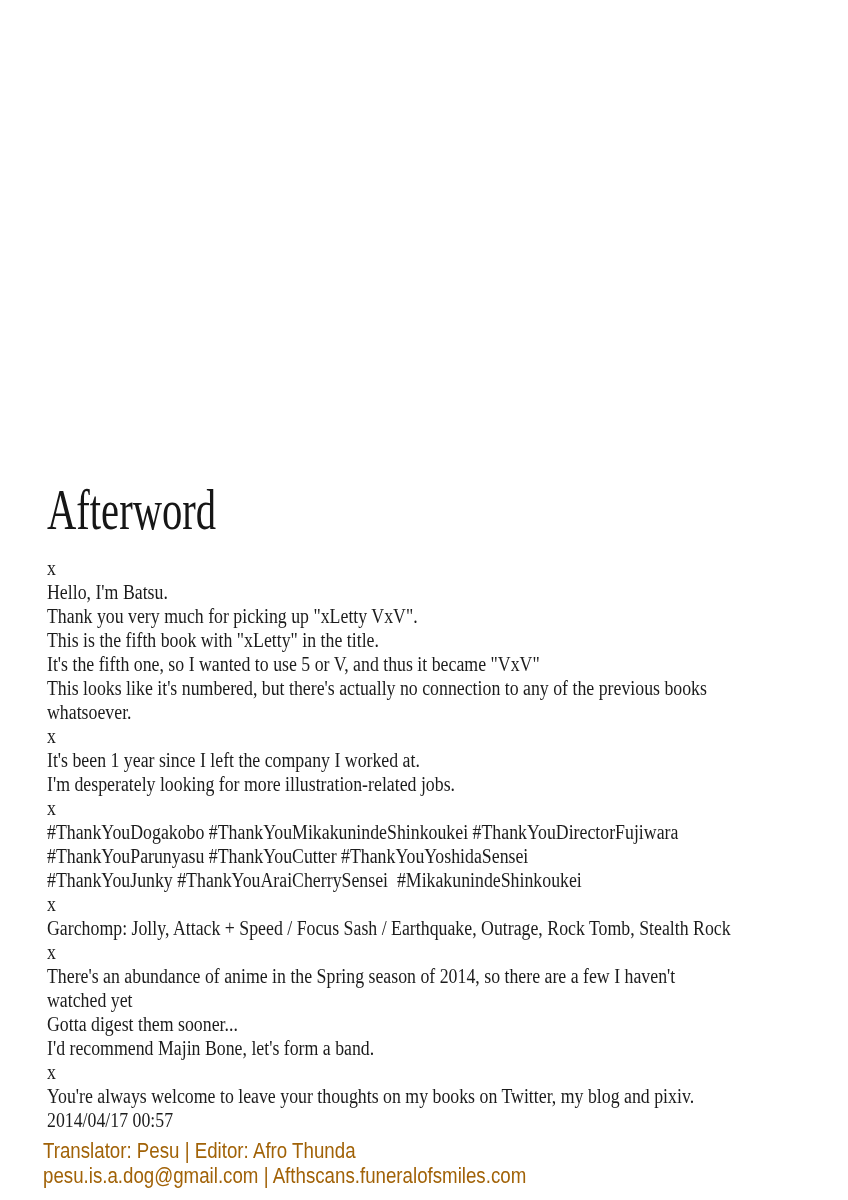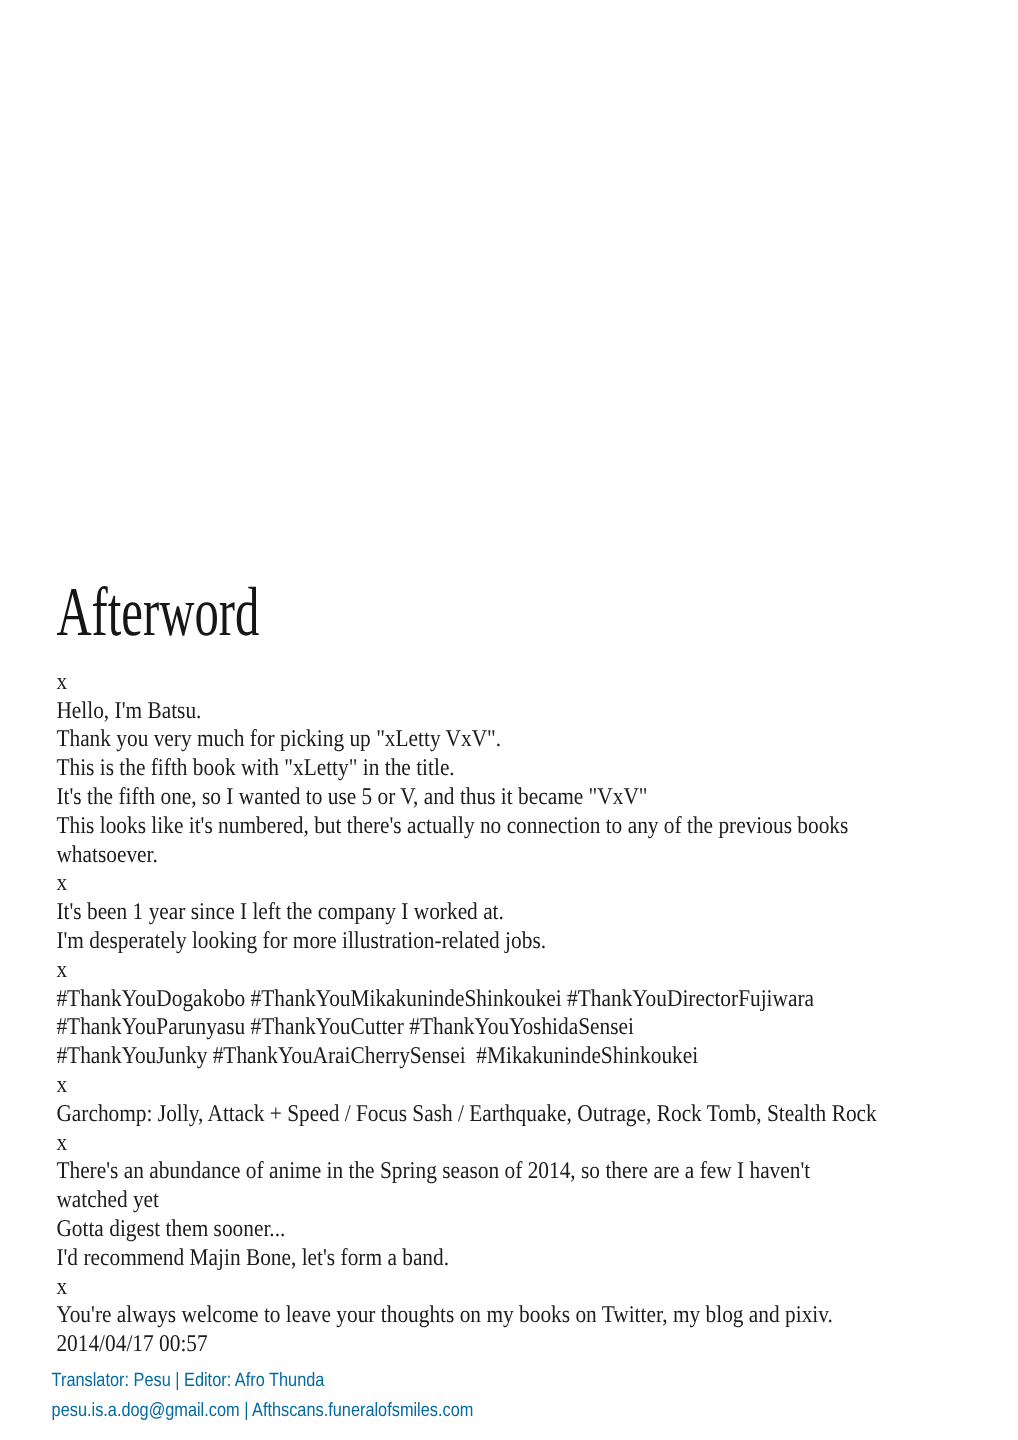--- a/index.html
+++ b/index.html
@@ -42,23 +42,23 @@
     white-space: pre;
     transform: scaleX(0.89);
     transform-origin: 0 50%;
     height: 24px;
   }
   .credits {
     position: absolute;
     left: 43px;
     top: 1138px;
     font-family: "Liberation Sans", "DejaVu Sans", sans-serif;
-    font-size: 16px;
+    font-size: 22px;
     line-height: 25px;
-    color: #0369a1;
+    color: #a16207;
   }
   .credits .line {
     white-space: pre;
     transform: scaleX(0.85);
     transform-origin: 0 50%;
     height: 25px;
   }
 </style>
 </head>
 <body>

